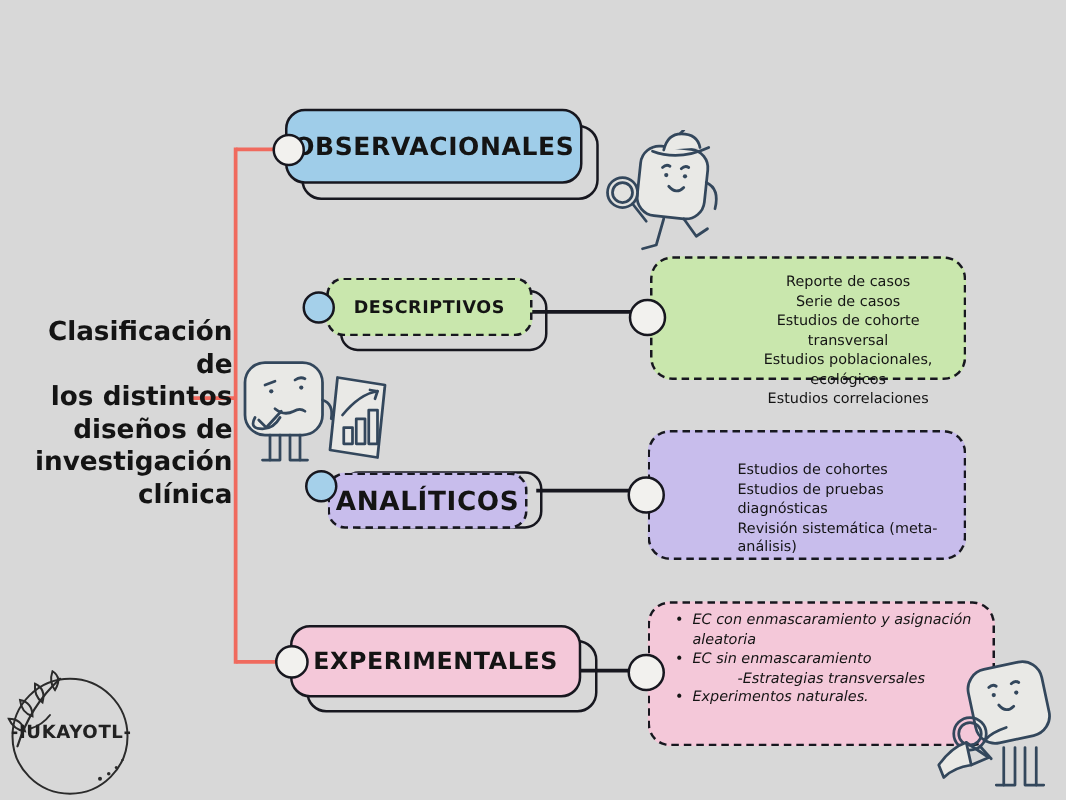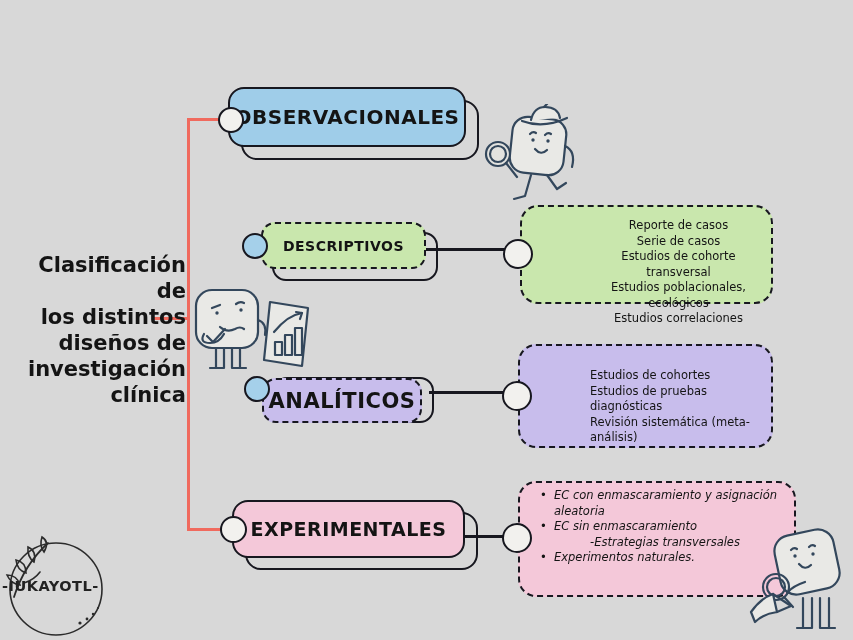--- a/index.html
+++ b/index.html
@@ -41,21 +41,21 @@
   .detail li.sub{padding-left:58px;}
   .detail li.sub::before{content:"";}
 
   #title{position:absolute;left:8px;top:252px;width:178px;text-align:right;z-index:2;
          font-size:21px;line-height:26px;color:#141414;font-weight:600;}
 
   .doodle{position:absolute;z-index:7;}
   .doodle svg{display:block;}
 
   #logo{position:absolute;left:2px;top:533px;width:120px;height:107px;z-index:2;}
-  #logo-text{position:absolute;left:0px;top:45px;width:110px;
+  #logo-text{position:absolute;left:0px;top:45px;width:110px;text-align:center;
              font-size:14.5px;letter-spacing:.5px;color:#222;font-weight:600;}
 </style>
 </head>
 <body>
 
 <div id="canvas">
 
   <div class="hline red" style="left:153px;top:317px;width:36px;height:2.5px;"></div>
   <div class="vline red" style="left:187px;top:118px;width:2.5px;height:413px;"></div>
   <div class="hline red" style="left:189px;top:118px;width:34px;height:2.5px;"></div>

